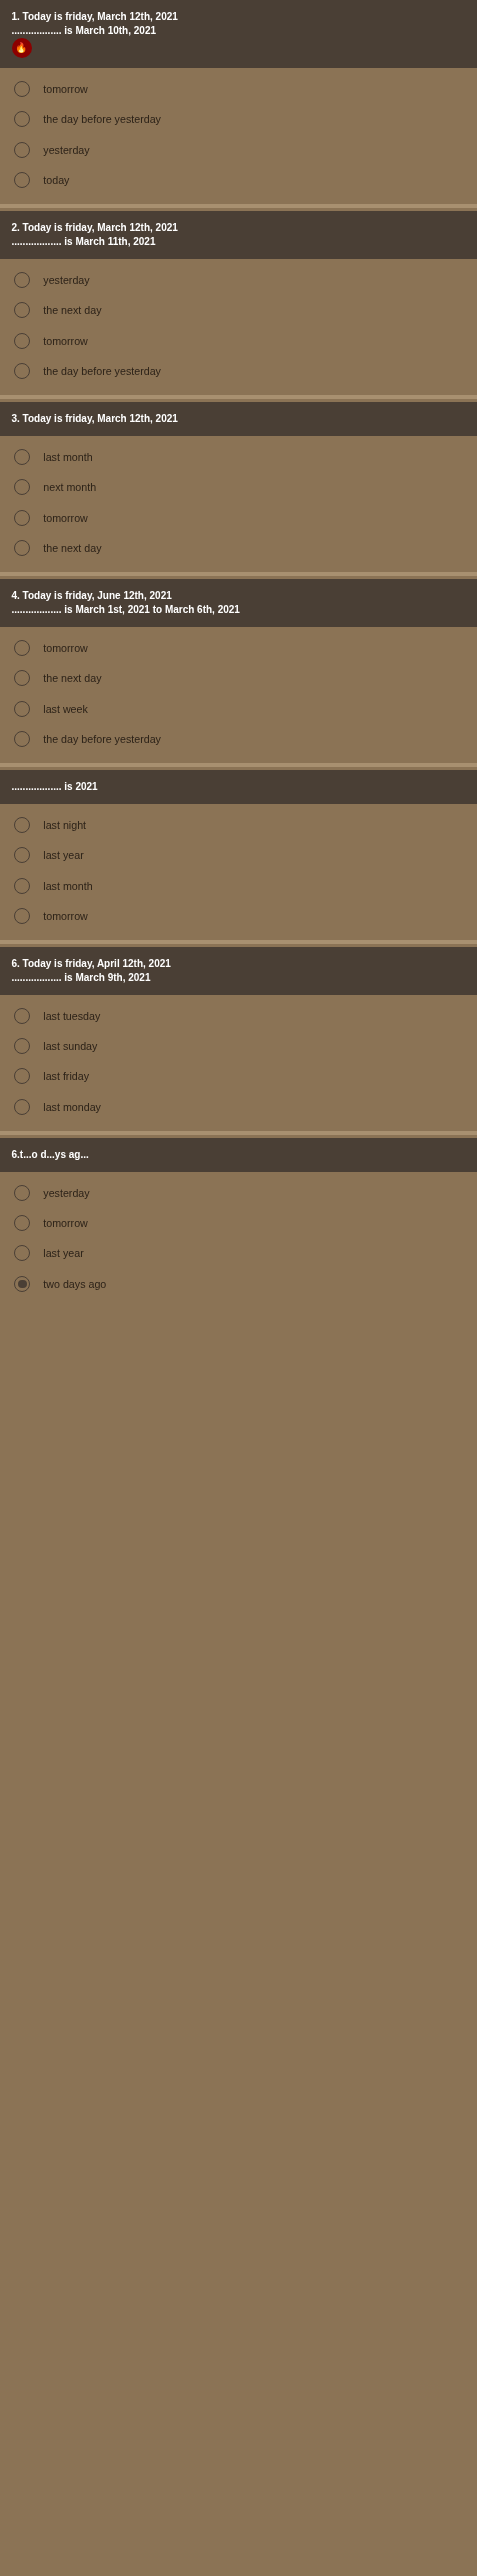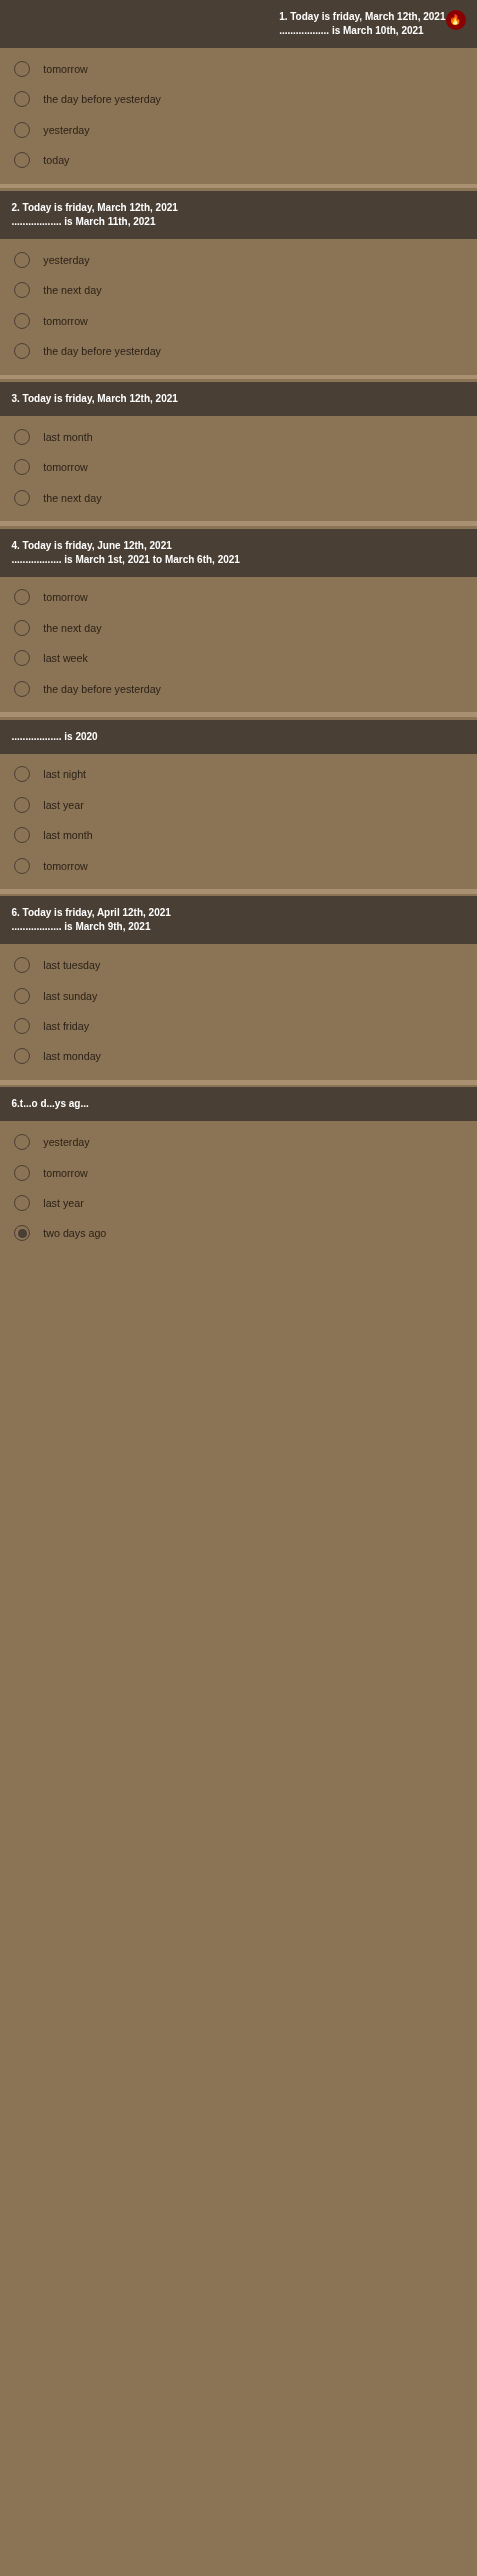--- a/index.html
+++ b/index.html
@@ -81,21 +81,21 @@
       color: white;
       font-size: 10px;
       font-weight: bold;
     }
   </style>
 </head>
 <body>
 
 <div id="app">
     <div class="question-block">
-      <div class="question-header" style="display: flex; justify-content: flex-end; align-items: flex-start;">
+      <div class="question-header" style="display: flex; justify-content: flex-end; align-items: flex-start; flex-direction: column;">
         <div>
           <div>1. Today is friday, March 12th, 2021</div>
           <div>.................. is March 10th, 2021</div>
         </div>
         <div class="header-icon">🔥</div>
       </div>
       <div class="options-container">
         <div class="option-item">
           <div class="radio-circle"></div>
           <span class="option-label">tomorrow</span>
@@ -144,20 +144,24 @@
       <div class="question-header">
         <div>3. Today is friday, March 12th, 2021</div>
       </div>
       <div class="options-container">
         <div class="option-item">
           <div class="radio-circle"></div>
           <span class="option-label">last month</span>
         </div>
         <div class="option-item">
           <div class="radio-circle"></div>
+          <span class="option-label">next month</span>
+        </div>
+        <div class="option-item">
+          <div class="radio-circle"></div>
           <span class="option-label">tomorrow</span>
         </div>
         <div class="option-item">
           <div class="radio-circle"></div>
           <span class="option-label">the next day</span>
         </div>
       </div>
       <div class="divider"></div>
     </div>
     <div class="question-block">
@@ -180,21 +184,21 @@
         </div>
         <div class="option-item">
           <div class="radio-circle"></div>
           <span class="option-label">the day before yesterday</span>
         </div>
       </div>
       <div class="divider"></div>
     </div>
     <div class="question-block">
       <div class="question-header">
-        <div>.................. is 2020</div>
+        <div>.................. is 2021</div>
       </div>
       <div class="options-container">
         <div class="option-item">
           <div class="radio-circle"></div>
           <span class="option-label">last night</span>
         </div>
         <div class="option-item">
           <div class="radio-circle"></div>
           <span class="option-label">last year</span>
         </div>

